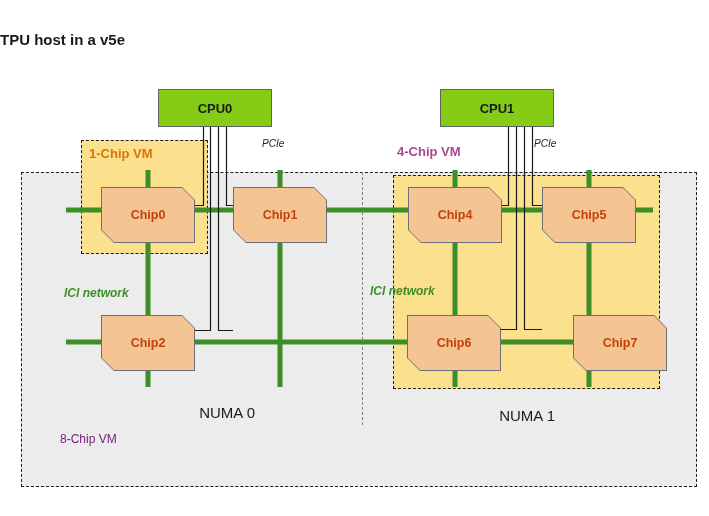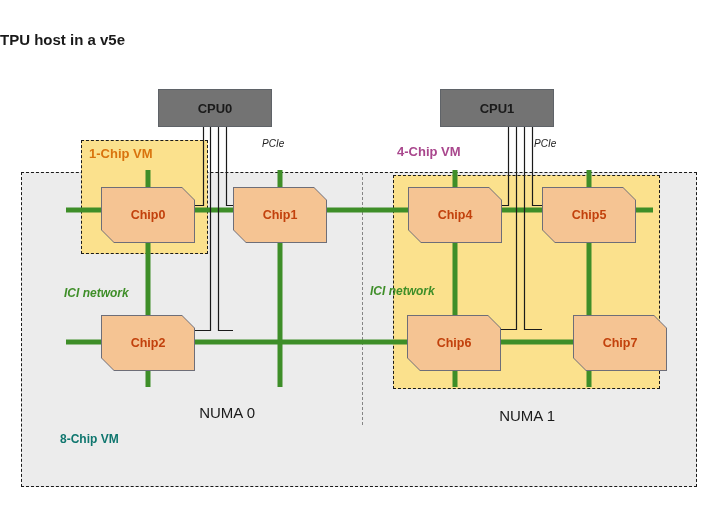--- a/index.html
+++ b/index.html
@@ -4,21 +4,21 @@
 <style>
   html,body{margin:0;padding:0;background:#ffffff;font-family:"Liberation Sans",sans-serif;}
   .canvas{position:relative;width:709px;height:516px;background:#fff;overflow:hidden;}
 
   .title{position:absolute;left:0;top:31px;width:709px;text-align:left;
          font-size:15px;font-weight:bold;color:#1a1a1a;}
 
   
   .host-box{position:absolute;left:21px;top:172px;width:676px;height:315px;
             background:#ECECEC;border:1px dashed #1a1a1a;box-sizing:border-box;}
-  .eight-chip-label{position:absolute;left:60px;top:432px;font-size:12px;font-weight:bold;color:#0f766e;}
+  .eight-chip-label{position:absolute;left:60px;top:432px;font-size:12px;font-weight:normal;color:#701a75;}
 
   
   .numa-divider{position:absolute;left:362px;top:172px;height:253px;width:0;
                 border-left:1px dashed #858585;}
 
   
   .vm-box{position:absolute;background:#FBE18D;border:1px dashed #1a1a1a;box-sizing:border-box;}
   .vm-box.one-chip{left:81px;top:140px;width:127px;height:114px;}
   .vm-box.four-chip{left:393px;top:175px;width:267px;height:214px;}
   .one-chip-label{position:absolute;left:89px;top:146px;font-size:13px;font-weight:bold;color:#D9730D;}
@@ -34,21 +34,21 @@
   .chip .shape-fill{position:absolute;left:1px;top:1px;right:1px;bottom:1px;background:#F5C493;
       clip-path:polygon(0 0,calc(100% - 12px) 0,100% 12px,100% 100%,12px 100%,0 calc(100% - 12px));}
   .chip .chip-label{position:absolute;left:0;top:0;width:100%;height:100%;display:flex;
       align-items:center;justify-content:center;font-size:12.5px;font-weight:bold;color:#c2410c;}
   .chip0{left:101px;top:187px;} .chip1{left:233px;top:187px;}
   .chip4{left:408px;top:187px;} .chip5{left:542px;top:187px;}
   .chip2{left:101px;top:315px;} .chip3{left:233px;top:315px;}
   .chip6{left:407px;top:315px;} .chip7{left:573px;top:315px;}
 
   
-  .cpu{position:absolute;top:89px;width:114px;height:38px;background:#737373;
+  .cpu{position:absolute;top:89px;width:114px;height:38px;background:#84cc16;
        border:1.5px solid #5F6368;box-sizing:border-box;display:flex;align-items:center;
        justify-content:center;font-size:13px;font-weight:bold;color:#1a1a1a;}
   .cpu0{left:158px;} .cpu1{left:440px;}
 
   
   .pcie-label{position:absolute;font-size:10px;font-style:italic;color:#222;}
   .pcie-label.p0{left:262px;top:138px;} .pcie-label.p1{left:534px;top:138px;}
   .ici-label{position:absolute;font-size:12px;font-weight:bold;font-style:italic;color:#3E8E28;margin-top:29px;}
   .ici-label.i0{left:64px;top:257px;} .ici-label.i1{left:370px;top:255px;}
   .numa-label{position:absolute;width:80px;text-align:right;font-size:15px;color:#1a1a1a;}

